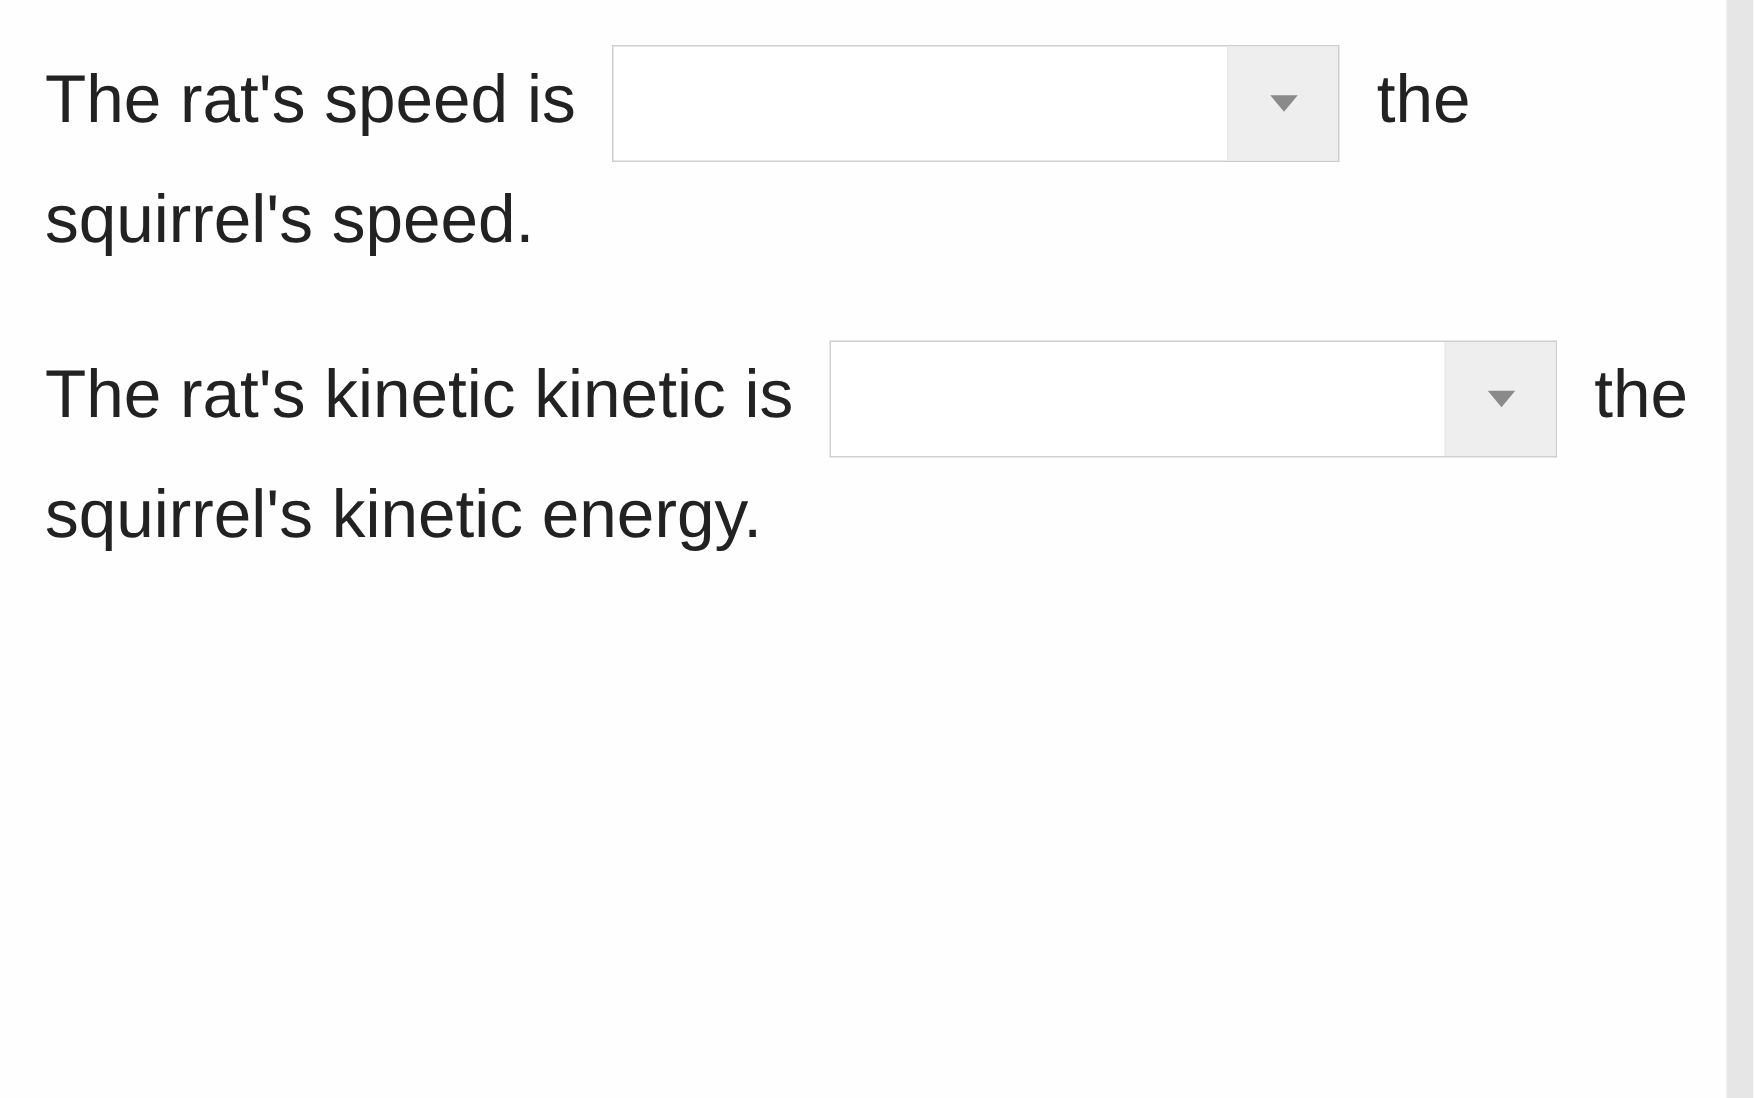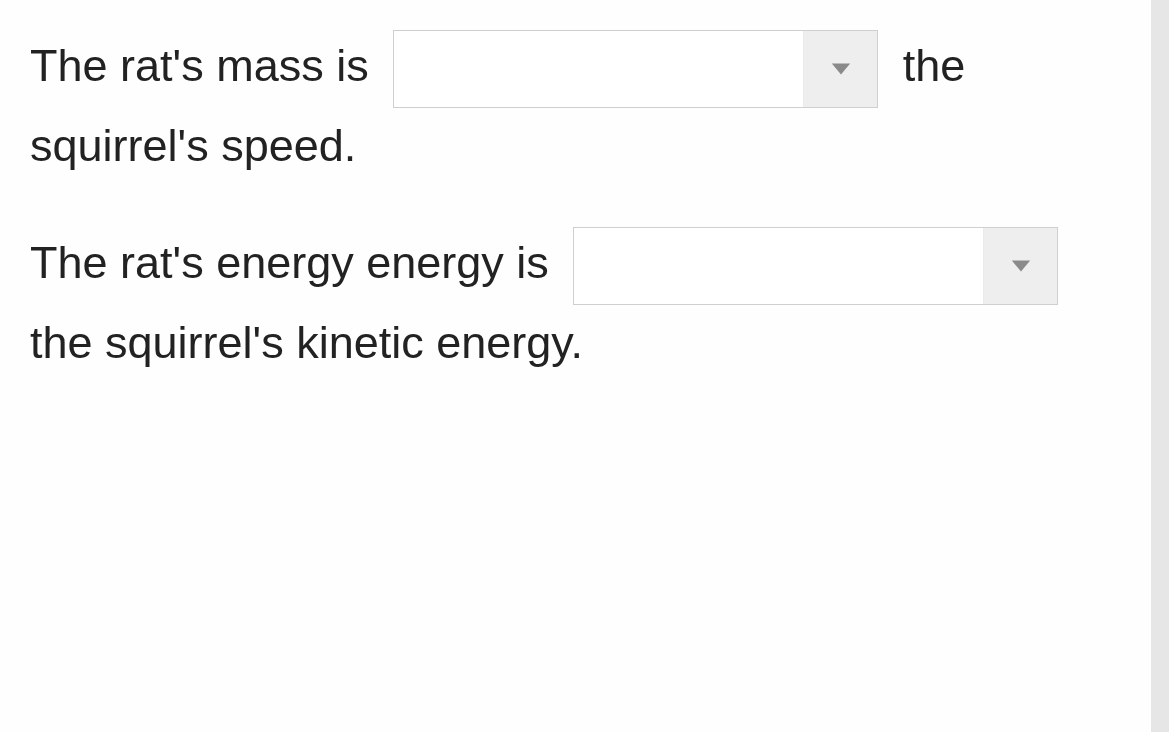--- a/index.html
+++ b/index.html
@@ -67,34 +67,34 @@
     }
   </style>
 </head>
 <body>
 
 <div class="content">
 
 
 
   <div class="statement">
-    <span>The rat's mass is</span>
+    <span>The rat's speed is</span>
     <span class="inline-select">
       <span class="select-text"></span>
       <span class="select-button">
         <svg viewBox="0 0 24 14">
             <polygon points="2,1 22,1 12,13"></polygon>
           </svg>
       </span>
     </span>
     <span> the squirrel's speed.</span>
   </div>
 
   <div class="statement">
-    <span>The rat's energy energy is</span>
+    <span>The rat's kinetic kinetic is</span>
     <span class="inline-select">
       <span class="select-text"></span>
       <span class="select-button">
         <svg viewBox="0 0 24 14">
             <polygon points="2,1 22,1 12,13"></polygon>
           </svg>
       </span>
     </span>
     <span> the squirrel's kinetic energy.</span>
   </div>

